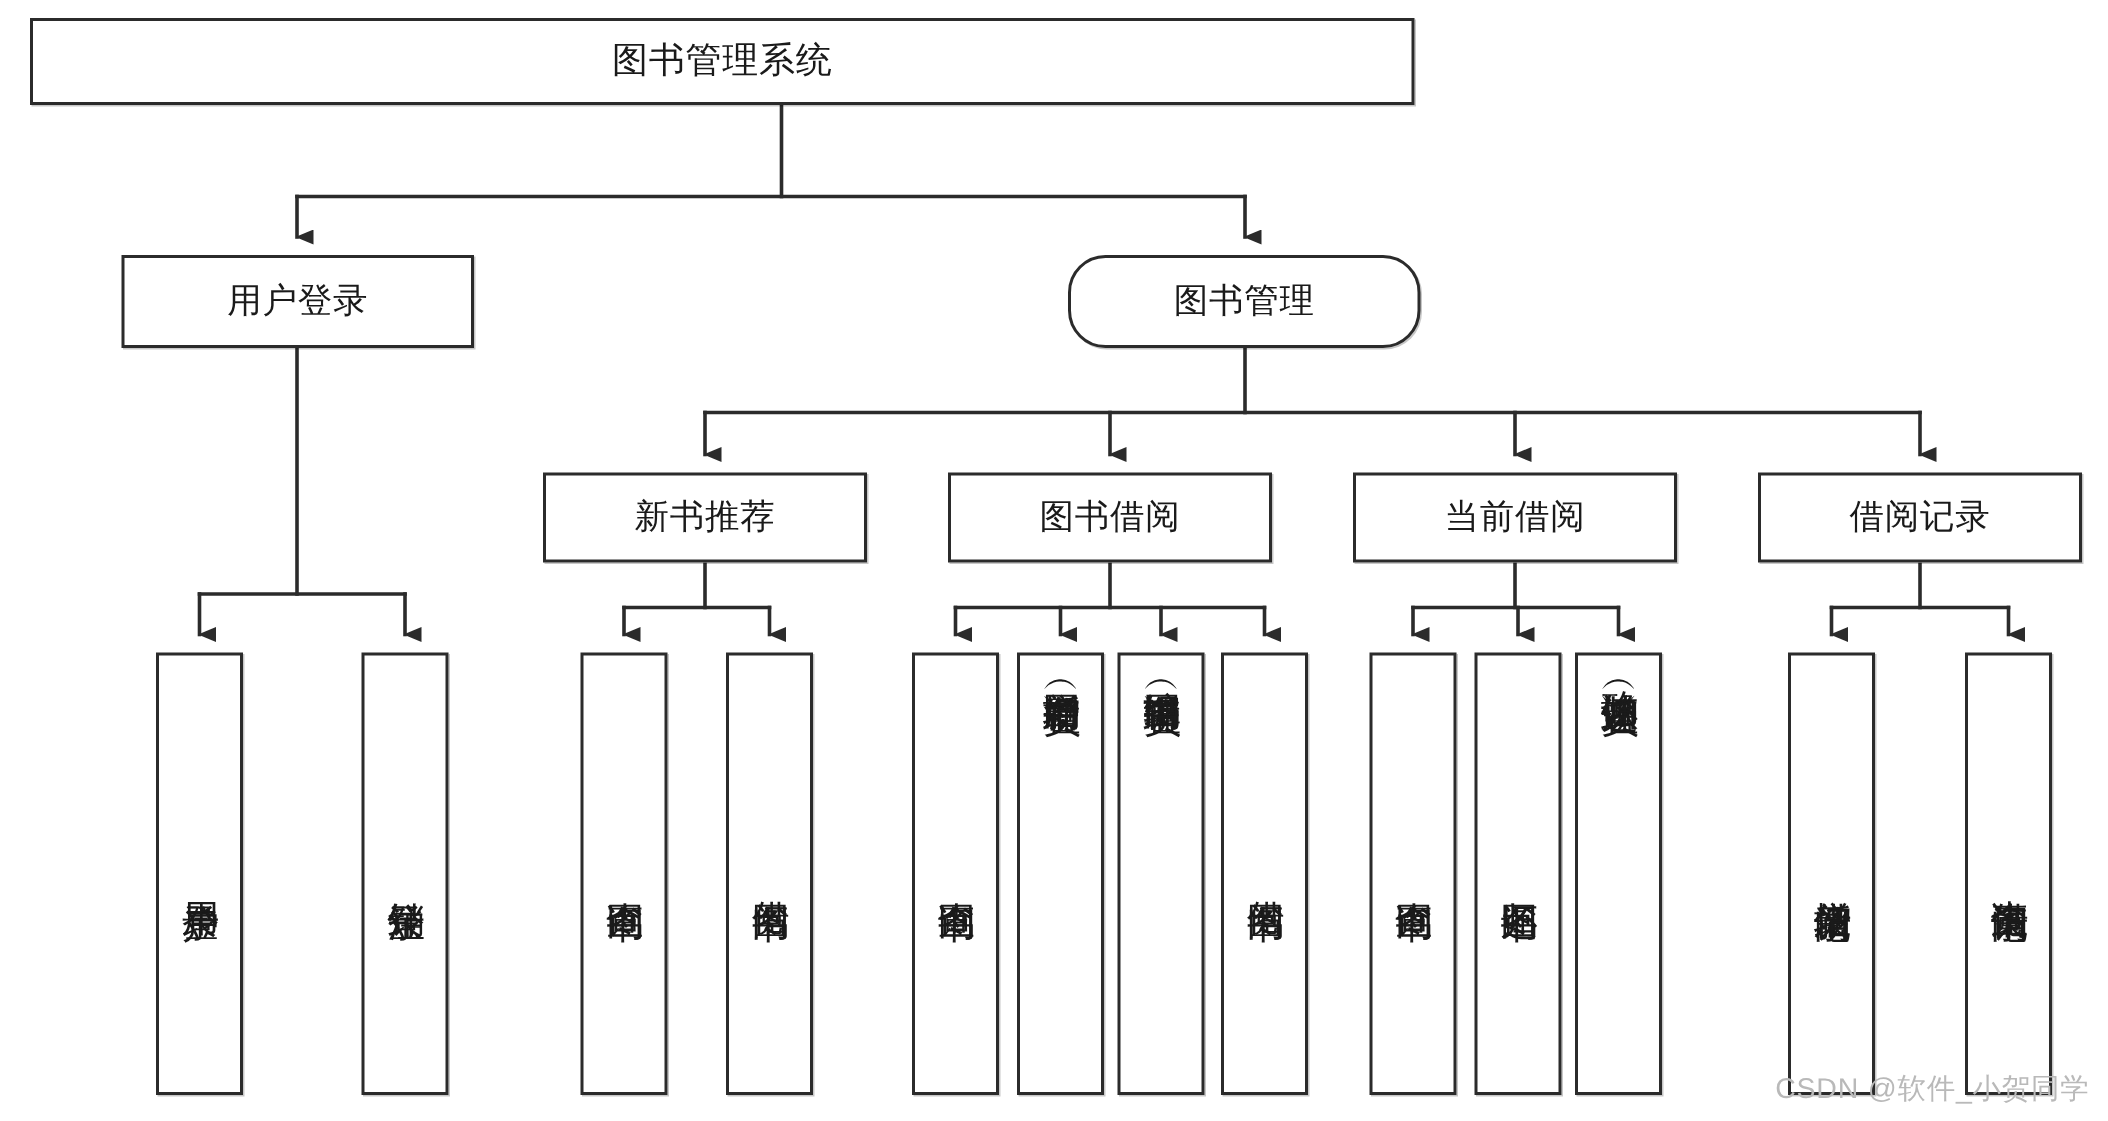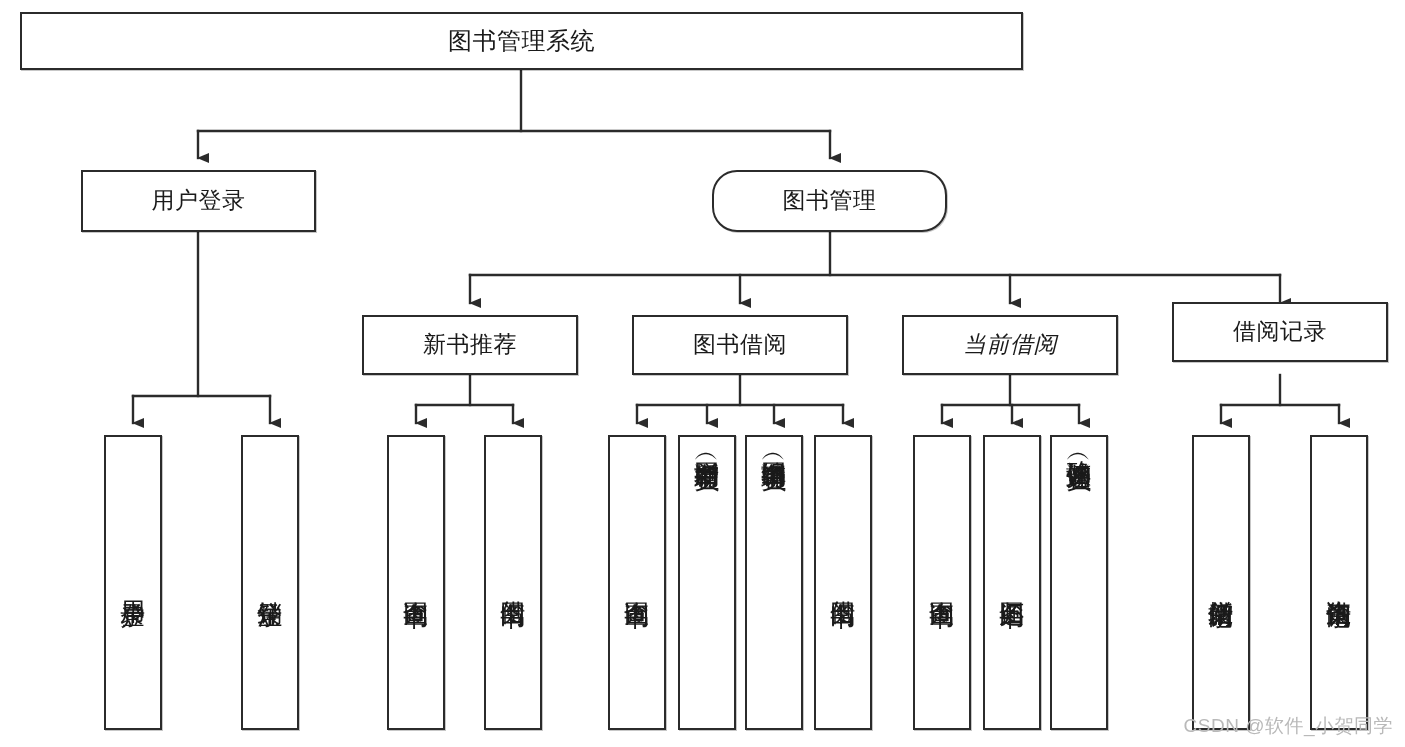--- a/index.html
+++ b/index.html
@@ -127,41 +127,41 @@
       <path d="M1012,405 L1012,423" marker-end="url(#arw)"></path>
       <path d="M1079,405 L1079,423" marker-end="url(#arw)"></path>
 
       <path d="M1280,375 L1280,405"></path>
       <path d="M1221,405 L1339,405"></path>
       <path d="M1221,405 L1221,423" marker-end="url(#arw)"></path>
       <path d="M1339,405 L1339,423" marker-end="url(#arw)"></path>
     </g>
   </svg>
 
-  <div class="node root h" style="left:20px; top:12px; width:1003px; height:58px;">
+  <div class="node root h" style="left:20px; top:12px; width:923px; height:58px;">
     <span class="label">图书管理系统</span>
   </div>
 
   <div class="node h" style="left:81px; top:170px; width:235px; height:62px;">
     <span class="label">用户登录</span>
   </div>
   <div class="node h" style="left:712px; top:170px; width:235px; height:62px;border-radius:25px;">
     <span class="label">图书管理</span>
   </div>
 
   <div class="node h" style="left:632px; top:315px; width:216px; height:60px;">
     <span class="label">图书借阅</span>
   </div>
   <div class="node h" style="left:362px; top:315px; width:216px; height:60px;">
     <span class="label">新书推荐</span>
   </div>
-  <div class="node h" style="left:902px; top:315px; width:216px; height:60px;font-style:italic;">
+  <div class="node h" style="left:902px; top:315px; width:216px; height:60px;">
     <span class="label">当前借阅</span>
   </div>
-  <div class="node h" style="left:1172px; top:302px; width:216px; height:60px;">
+  <div class="node h" style="left:1172px; top:315px; width:216px; height:60px;">
     <span class="label">借阅记录</span>
   </div>
 
   <div class="node v mid" style="left:104px; top:435px; width:58px; height:295px;">
     <span class="label">用户登录</span>
   </div>
   <div class="node v mid" style="left:241px; top:435px; width:58px; height:295px;">
     <span class="label">注销登录</span>
   </div>
 

